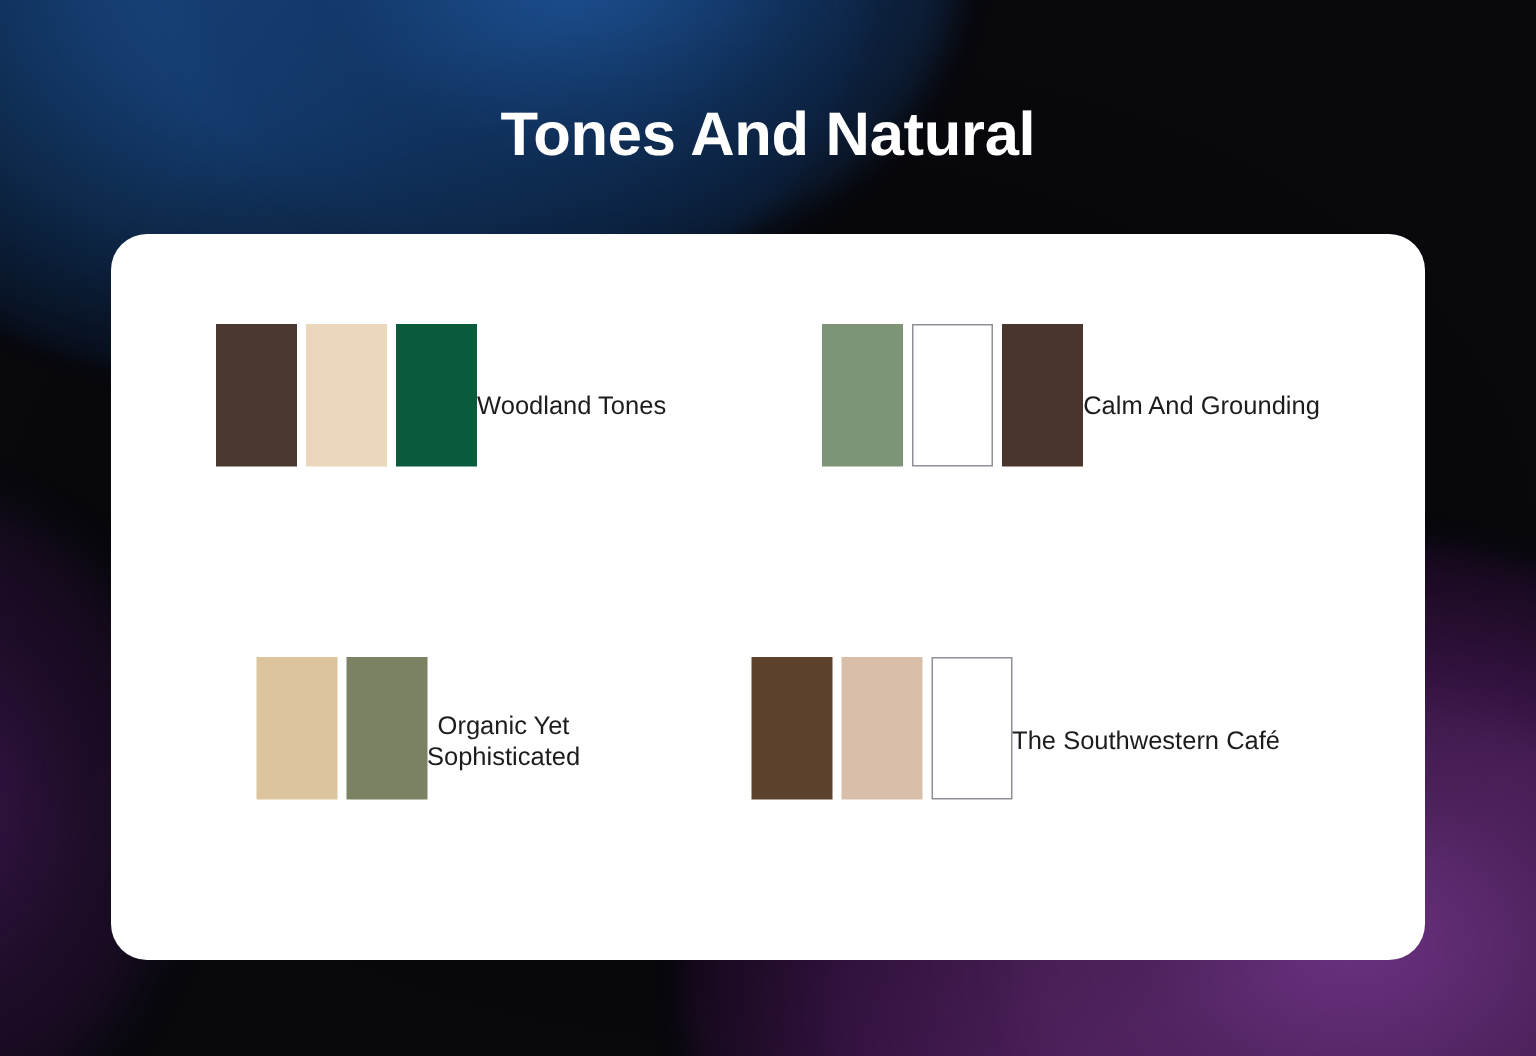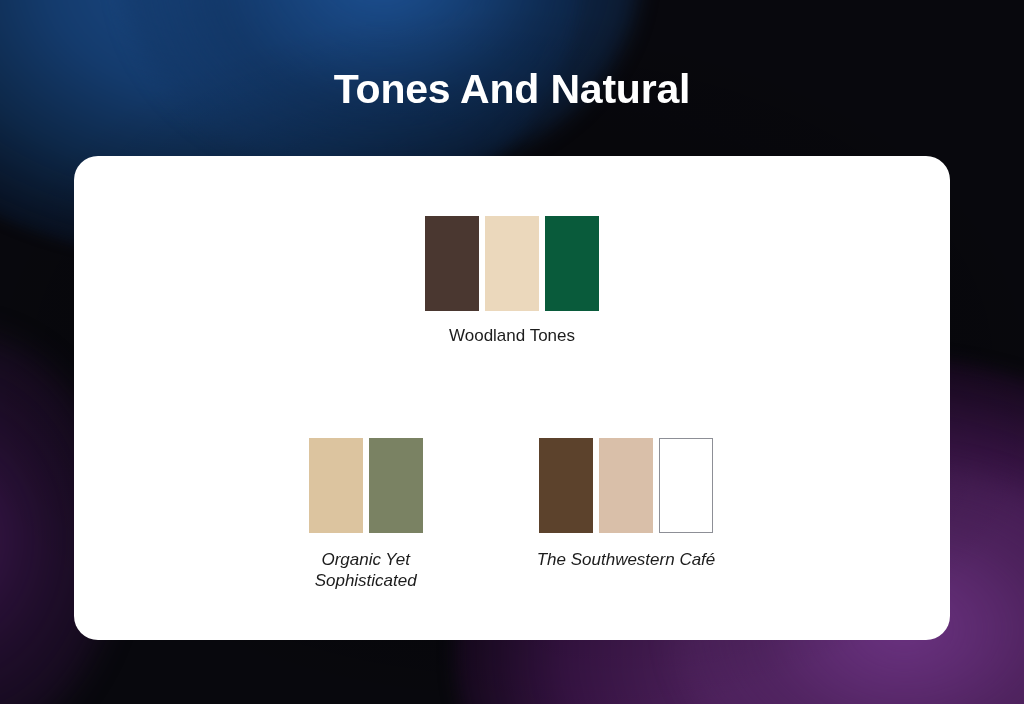--- a/index.html
+++ b/index.html
@@ -108,25 +108,25 @@
     z-index: 4;
   }
 
   .palette-row {
     position: absolute;
     display: flex;
     width: 100%;
     justify-content: center;
   }
   #palette-row-1 { top: 60px;  left: 0; gap: 104px; }
-  #palette-row-2 { top: 282px; left: 0; gap: 114px; font-style: italic; }
+  #palette-row-2 { top: 282px; left: 0; gap: 114px; }
 
   .palette-group {
     display: flex;
-    flex-direction: column;
+    flex-direction: row;
     align-items: center;
   }
 
   .swatch-strip {
     display: flex;
     gap: 6px;
     align-items: flex-start;
   }
 
   .swatch {
@@ -166,20 +166,28 @@
 <div id="palette-card">
   <div class="palette-row" id="palette-row-1">
       <div class="palette-group">
         <div class="swatch-strip">
           <div class="swatch" style="background: rgb(74, 55, 48);"></div>
           <div class="swatch" style="background: rgb(235, 216, 188);"></div>
           <div class="swatch" style="background: rgb(9, 91, 59);"></div>
         </div>
         <div class="palette-label">Woodland Tones</div>
       </div>
+      <div class="palette-group">
+        <div class="swatch-strip">
+          <div class="swatch" style="background: rgb(126, 148, 118);"></div>
+          <div class="swatch outlined" style="background: rgb(255, 255, 255);"></div>
+          <div class="swatch" style="background: rgb(74, 53, 46);"></div>
+        </div>
+        <div class="palette-label">Calm And Grounding</div>
+      </div>
     </div>
   <div class="palette-row" id="palette-row-2">
       <div class="palette-group">
         <div class="swatch-strip">
           <div class="swatch" style="background: rgb(220, 196, 159);"></div>
           <div class="swatch" style="background: rgb(122, 130, 99);"></div>
         </div>
         <div class="palette-label">Organic Yet
 Sophisticated</div>
       </div>

